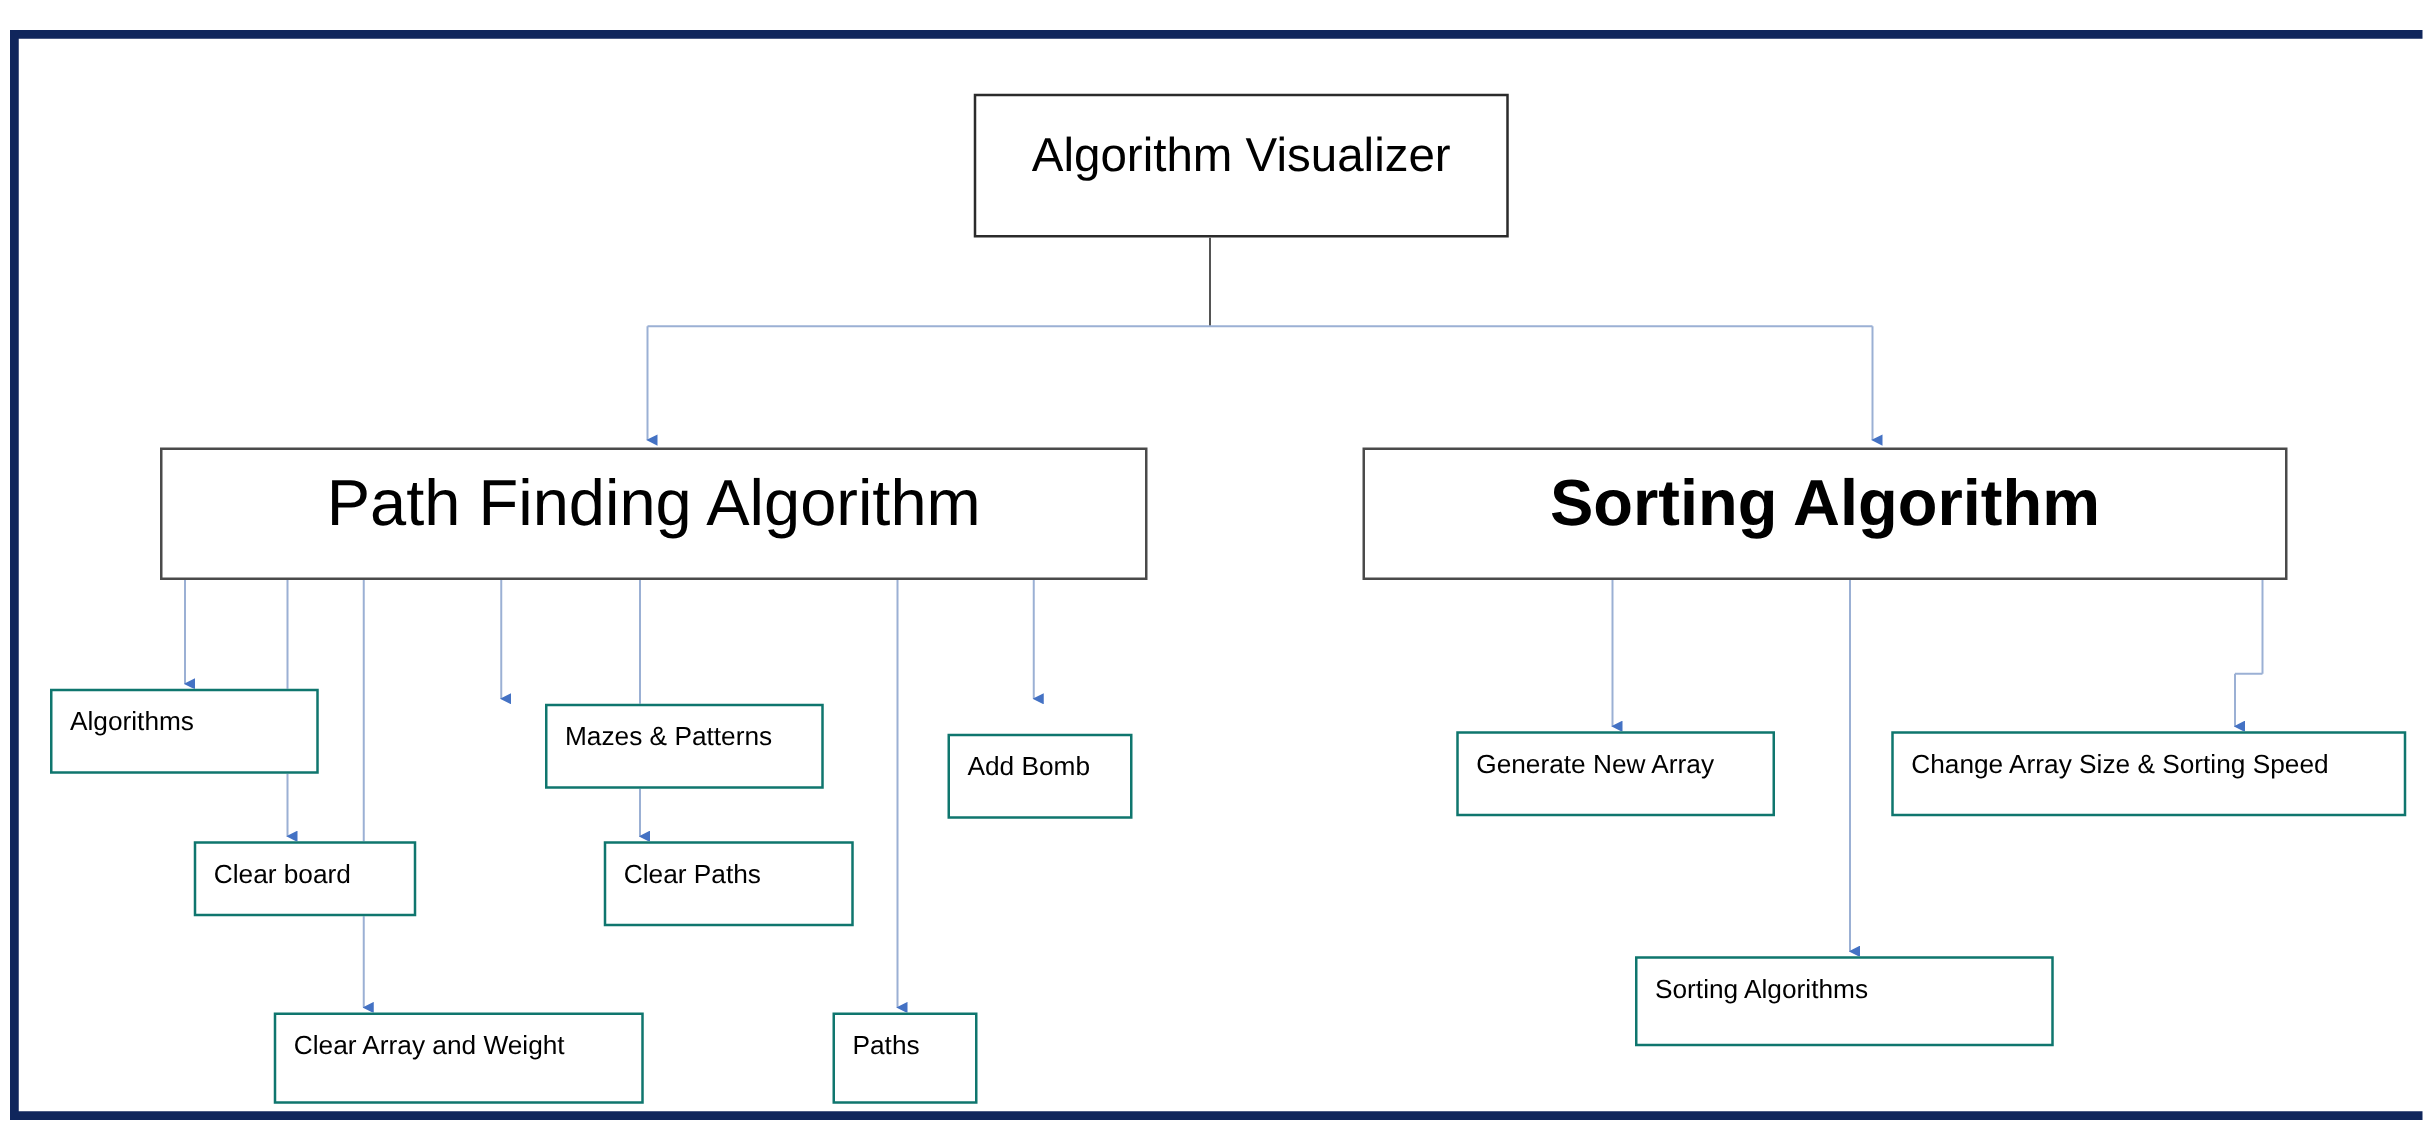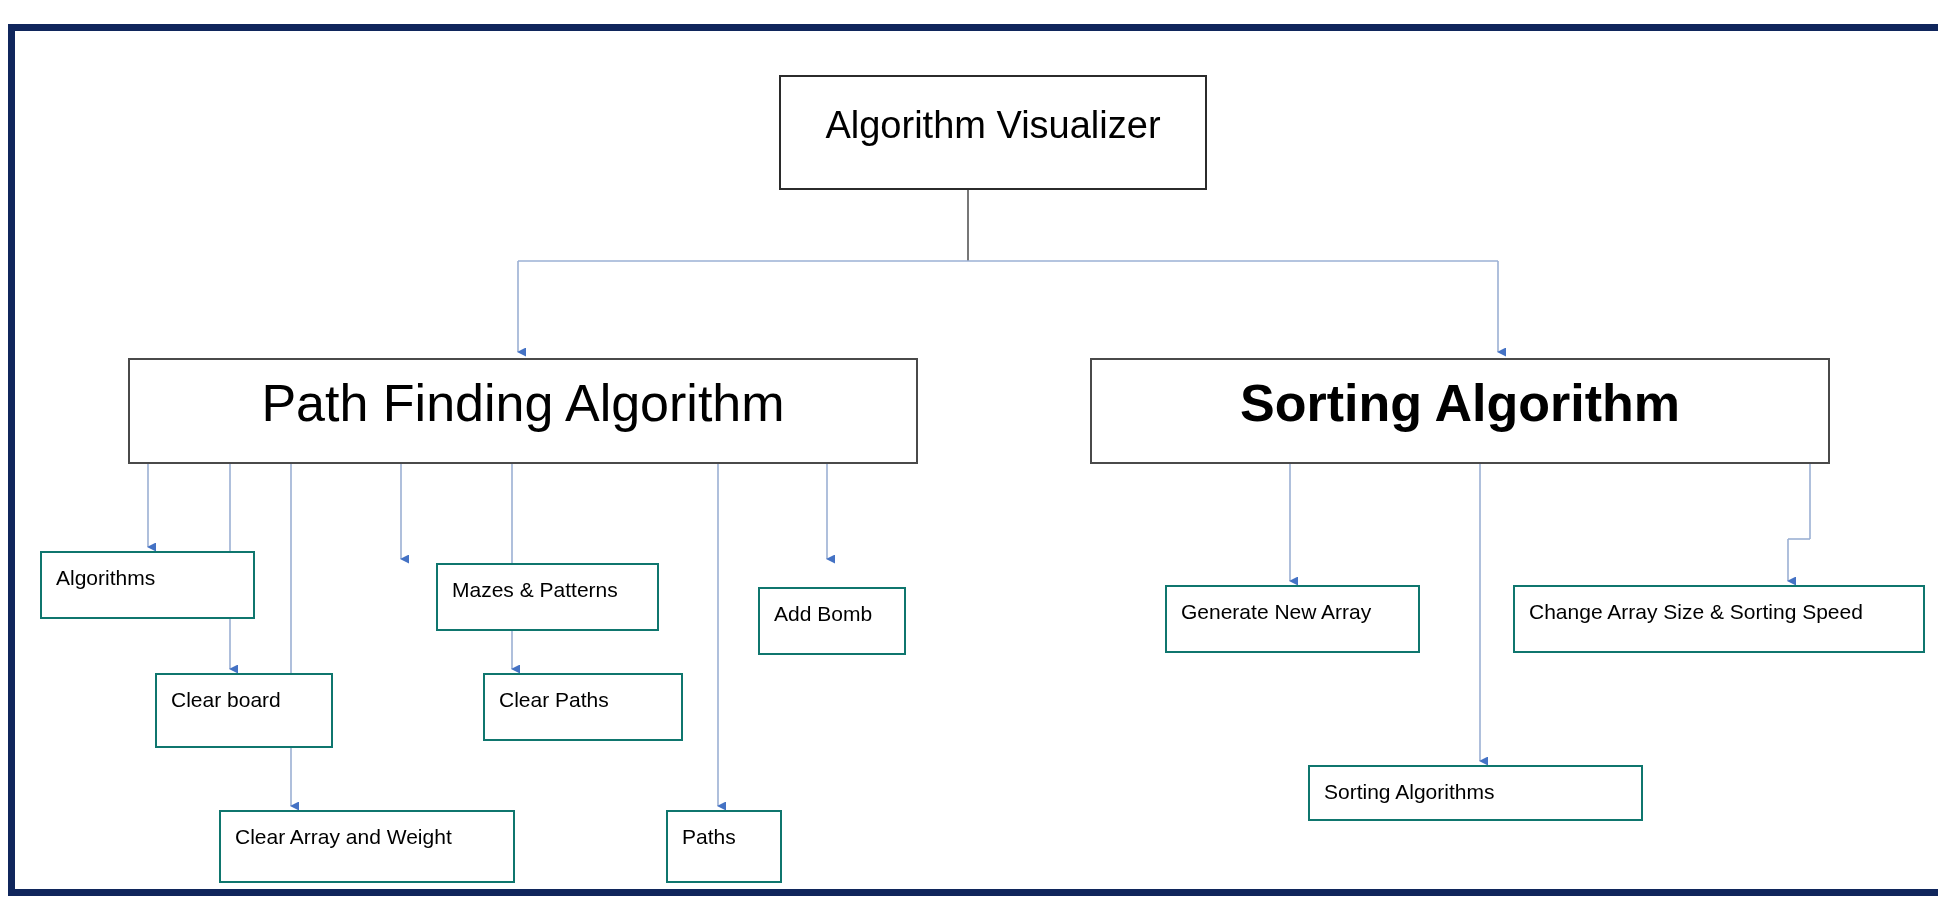--- a/index.html
+++ b/index.html
@@ -116,42 +116,42 @@
         <span class="node-label">Path Finding Algorithm</span>
       </div>
       <div class="node branch" style="left: 1090px; top: 358px; width: 740px; height: 106px; font-weight: bold;">
         <span class="node-label">Sorting Algorithm</span>
       </div>
     </div>
   <div id="leaf-nodes">
       <div class="node leaf" style="left: 40px; top: 551px; width: 215px; height: 68px;">
         <span class="node-label">Algorithms</span>
       </div>
-      <div class="node leaf" style="left: 155px; top: 673px; width: 178px; height: 75px;">
+      <div class="node leaf" style="left: 155px; top: 673px; width: 178px; height: 60px;">
         <span class="node-label">Clear board</span>
       </div>
       <div class="node leaf" style="left: 219px; top: 810px; width: 296px; height: 73px;">
         <span class="node-label">Clear Array and Weight</span>
       </div>
       <div class="node leaf" style="left: 392px; top: 563px; width: 223px; height: 68px; margin-left: 44px;">
         <span class="node-label">Mazes &amp; Patterns</span>
       </div>
       <div class="node leaf" style="left: 483px; top: 673px; width: 200px; height: 68px;">
         <span class="node-label">Clear Paths</span>
       </div>
       <div class="node leaf" style="left: 666px; top: 810px; width: 116px; height: 73px;">
         <span class="node-label">Paths</span>
       </div>
       <div class="node leaf" style="left: 758px; top: 563px; width: 148px; height: 68px; margin-top: 24px;">
         <span class="node-label">Add Bomb</span>
       </div>
       <div class="node leaf" style="left: 1165px; top: 585px; width: 255px; height: 68px;">
         <span class="node-label">Generate New Array</span>
       </div>
-      <div class="node leaf" style="left: 1308px; top: 765px; width: 335px; height: 56px;">
+      <div class="node leaf" style="left: 1308px; top: 765px; width: 335px; height: 72px;">
         <span class="node-label">Sorting Algorithms</span>
       </div>
       <div class="node leaf" style="left: 1513px; top: 585px; width: 412px; height: 68px;">
         <span class="node-label">Change Array Size &amp; Sorting Speed</span>
       </div>
     </div>
 
 </div>
 
 </body></html>

